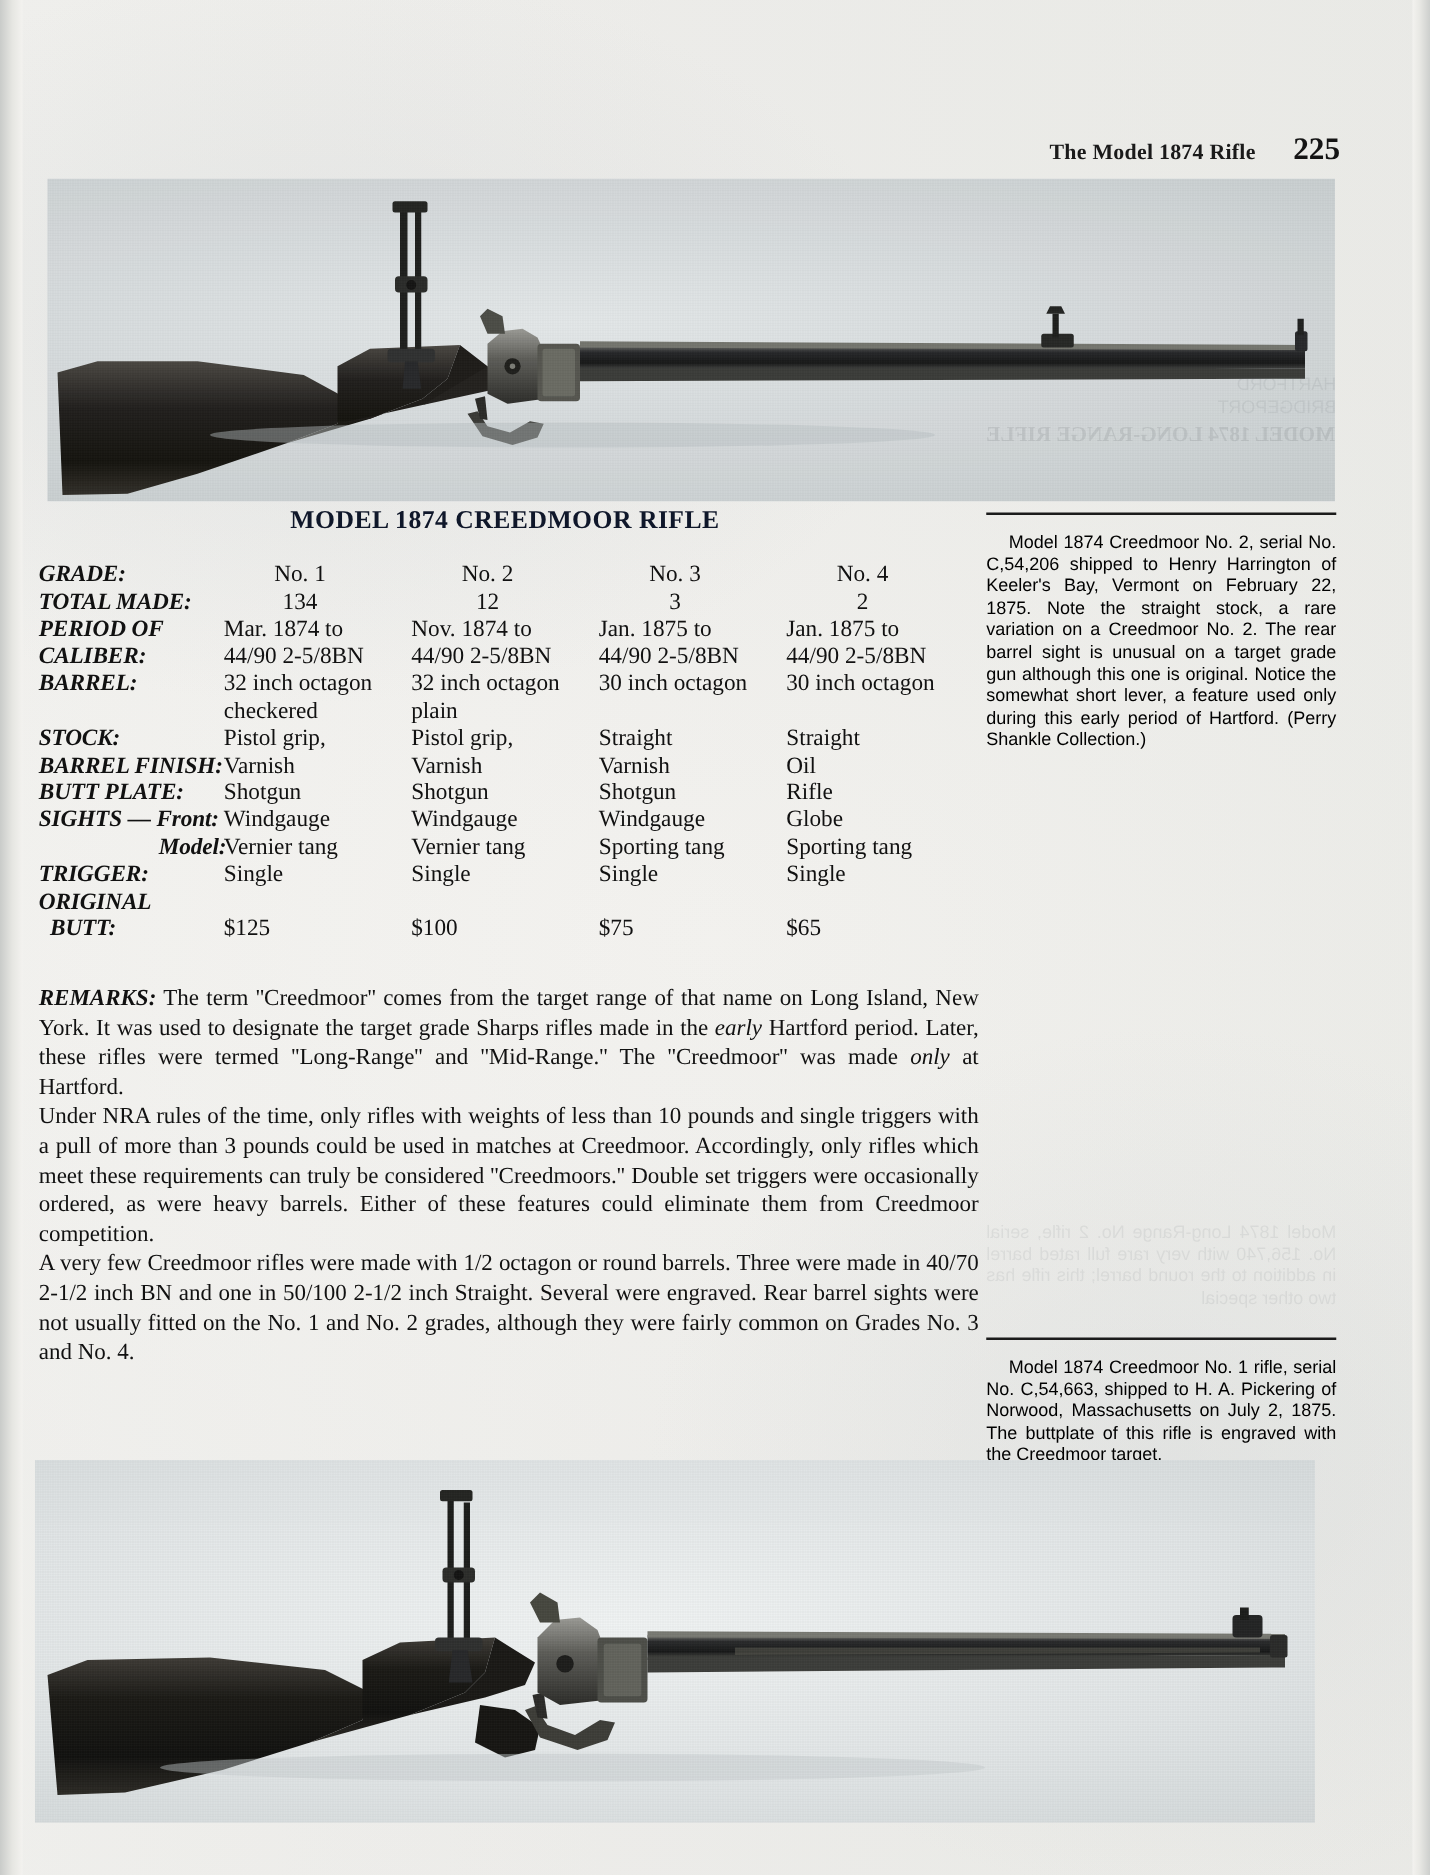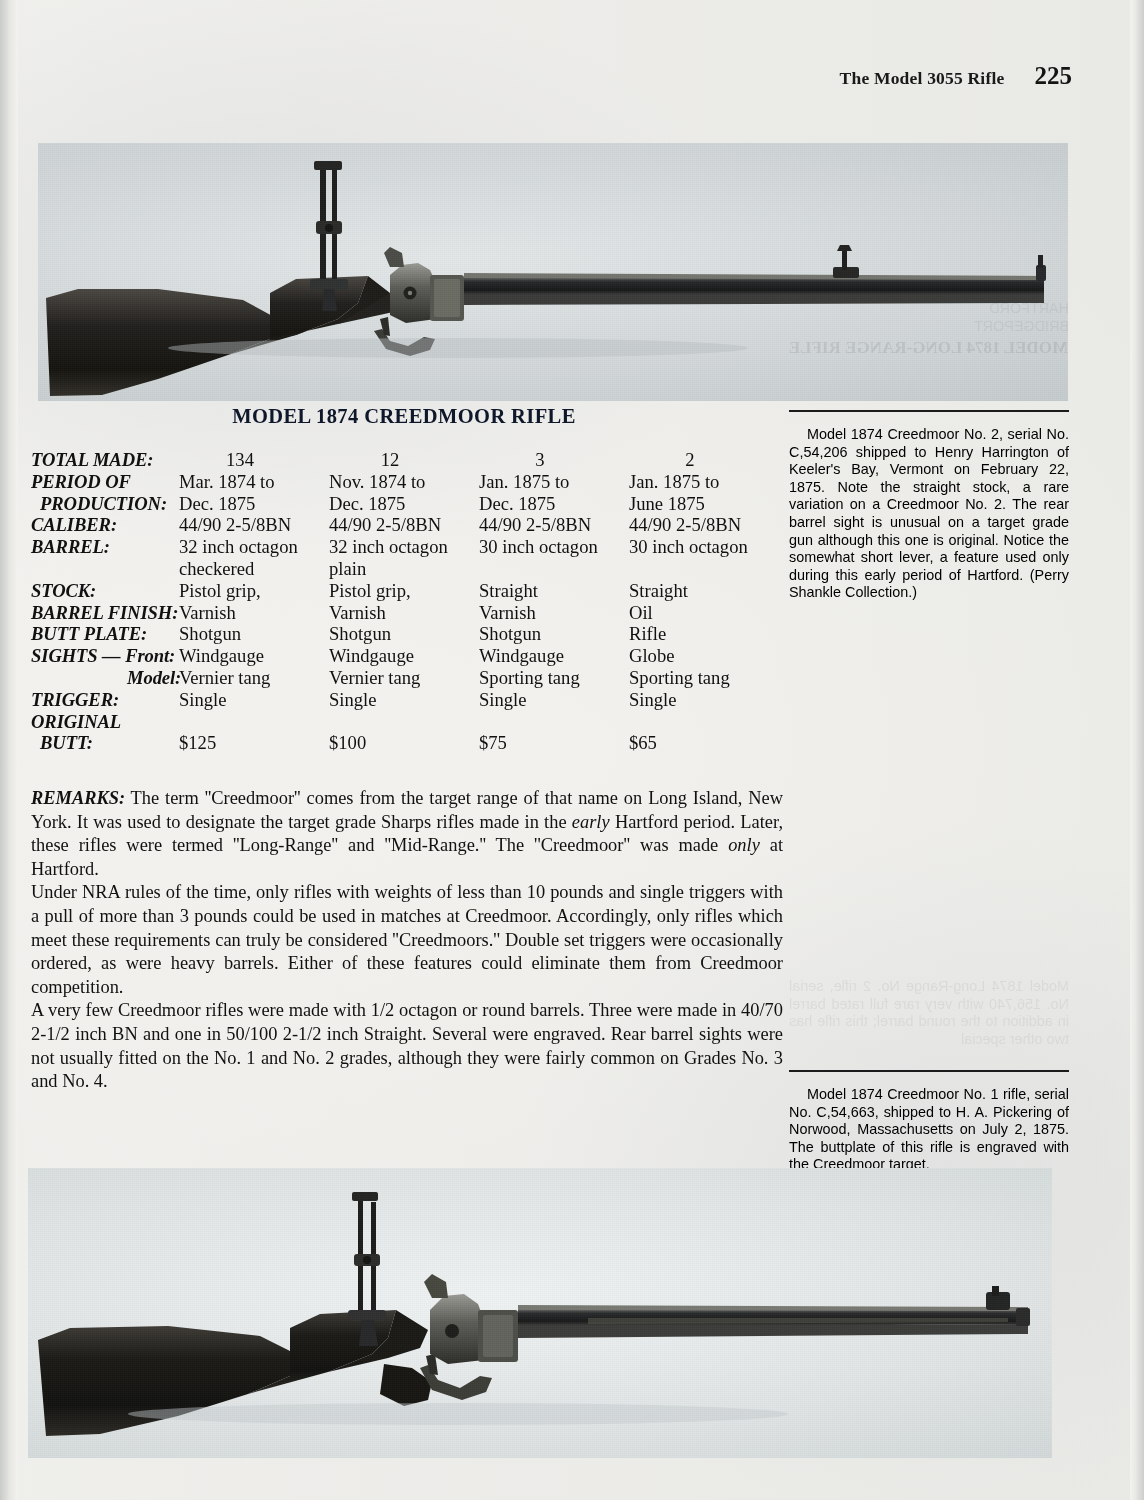--- a/index.html
+++ b/index.html
@@ -55,20 +55,21 @@
     font-weight: bold;
     font-size: 17.5px;
     letter-spacing: 0.2px;
     color: #1a1a1a;
   }
   .running-head .rh-folio {
     font-family: "Liberation Serif", serif;
     font-weight: bold;
     font-size: 25px;
     color: #141414;
+    margin-top: 44px;
   }
 
   
   .photo {
     position: absolute;
     overflow: hidden;
     background: #d4d8d9;
   }
   .photo .bg {
     position: absolute;
@@ -201,21 +202,21 @@
 </style>
 </head>
 <body>
 
 <div id="page">
   <div id="paper-texture"></div>
   <div id="page-edge-left"></div>
   <div id="page-edge-right"></div>
 
   <div class="running-head">
-    <span class="rh-title">The Model 3055 Rifle</span>
+    <span class="rh-title">The Model 1874 Rifle</span>
     <span class="rh-folio">225</span>
   </div>
 
   <div class="photo" id="photo-top" style="left:38px; top:143px; width:1030px; height:258px;">
     <div class="bg"></div>
     <svg width="1030" height="258" viewBox="0 0 1030 258" style="position:absolute; left:0; top:0;">
       <defs>
         <linearGradient id="woodA" x1="0" y1="0" x2="0" y2="1">
           <stop offset="0%" stop-color="#4a4742"></stop>
           <stop offset="35%" stop-color="#211f1d"></stop>
@@ -286,40 +287,40 @@
   <div id="spec-table">
     <table>
       <colgroup>
         <col class="c-label">
           <col class="c-g1">
           <col class="c-g2">
           <col class="c-g3">
           <col class="c-g4">
       </colgroup>
       <tbody>
+          <tr class="hdr">
+            <td class="lab">GRADE:</td>
+            <td class="val">No. 1</td>
+            <td class="val">No. 2</td>
+            <td class="val">No. 3</td>
+            <td class="val">No. 4</td>
+          </tr>
           <tr class="count">
             <td class="lab">TOTAL MADE:</td>
             <td class="val">134</td>
             <td class="val">12</td>
             <td class="val">3</td>
             <td class="val">2</td>
           </tr>
           <tr class="val">
             <td class="lab">PERIOD OF</td>
             <td class="val">Mar. 1874 to</td>
             <td class="val">Nov. 1874 to</td>
             <td class="val">Jan. 1875 to</td>
             <td class="val">Jan. 1875 to</td>
-          </tr>
-          <tr class="val">
-            <td class="lab ind">PRODUCTION:</td>
-            <td class="val">Dec. 1875</td>
-            <td class="val">Dec. 1875</td>
-            <td class="val">Dec. 1875</td>
-            <td class="val">June 1875</td>
           </tr>
           <tr class="val">
             <td class="lab">CALIBER:</td>
             <td class="val">44/90 2-5/8BN</td>
             <td class="val">44/90 2-5/8BN</td>
             <td class="val">44/90 2-5/8BN</td>
             <td class="val">44/90 2-5/8BN</td>
           </tr>
           <tr class="val">
             <td class="lab">BARREL:</td>

